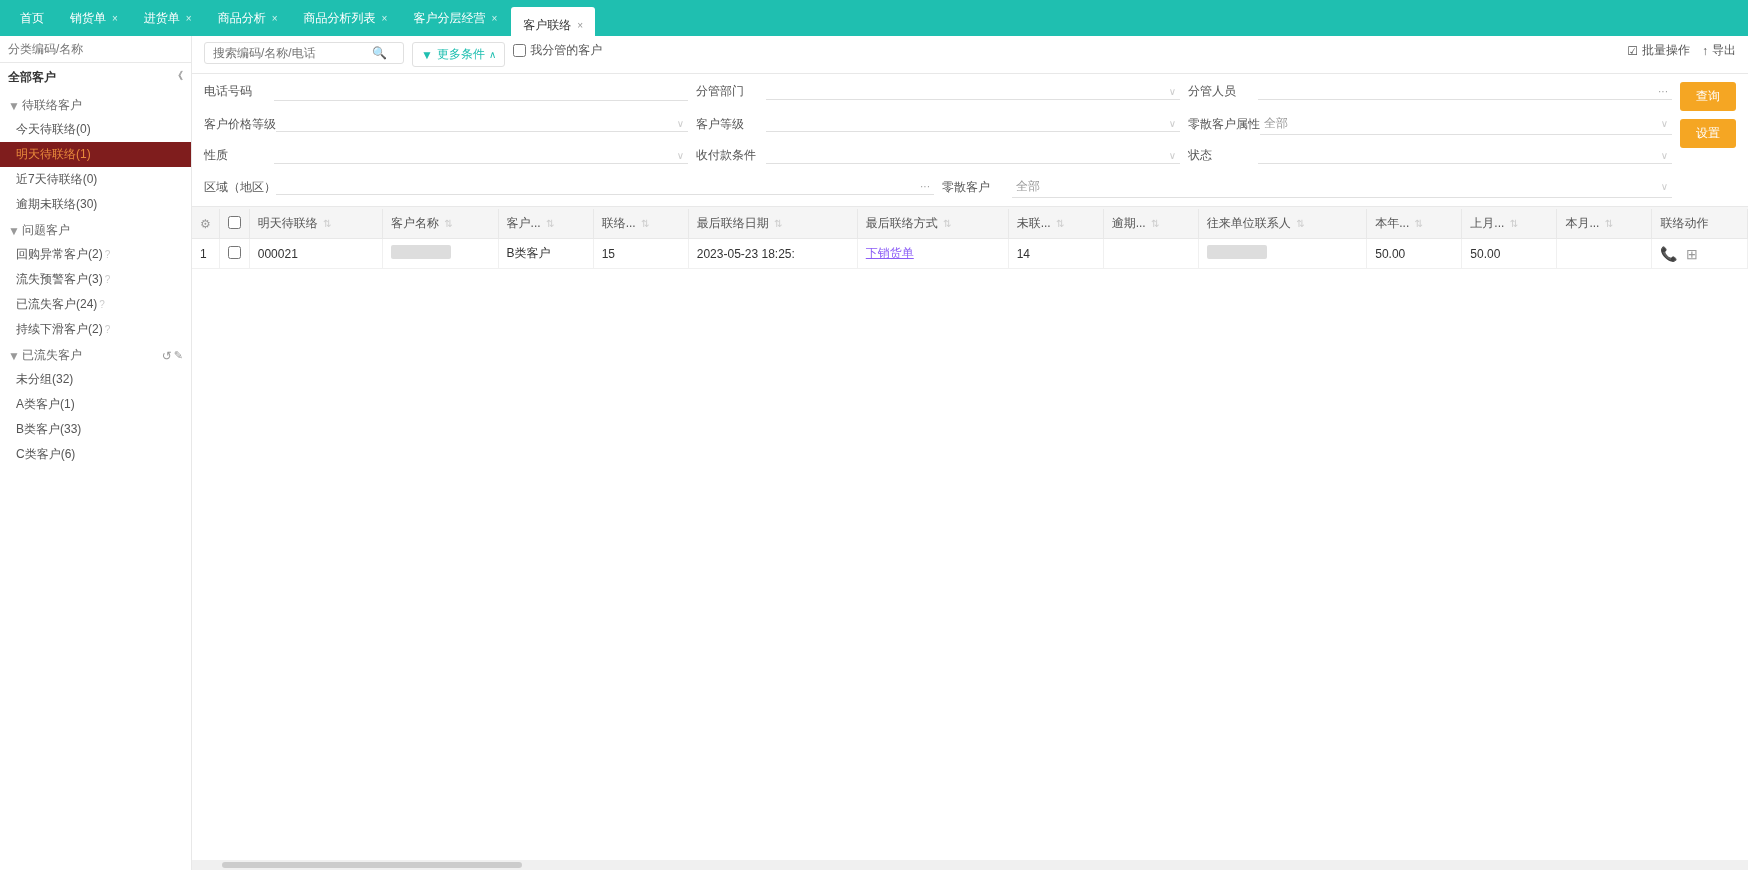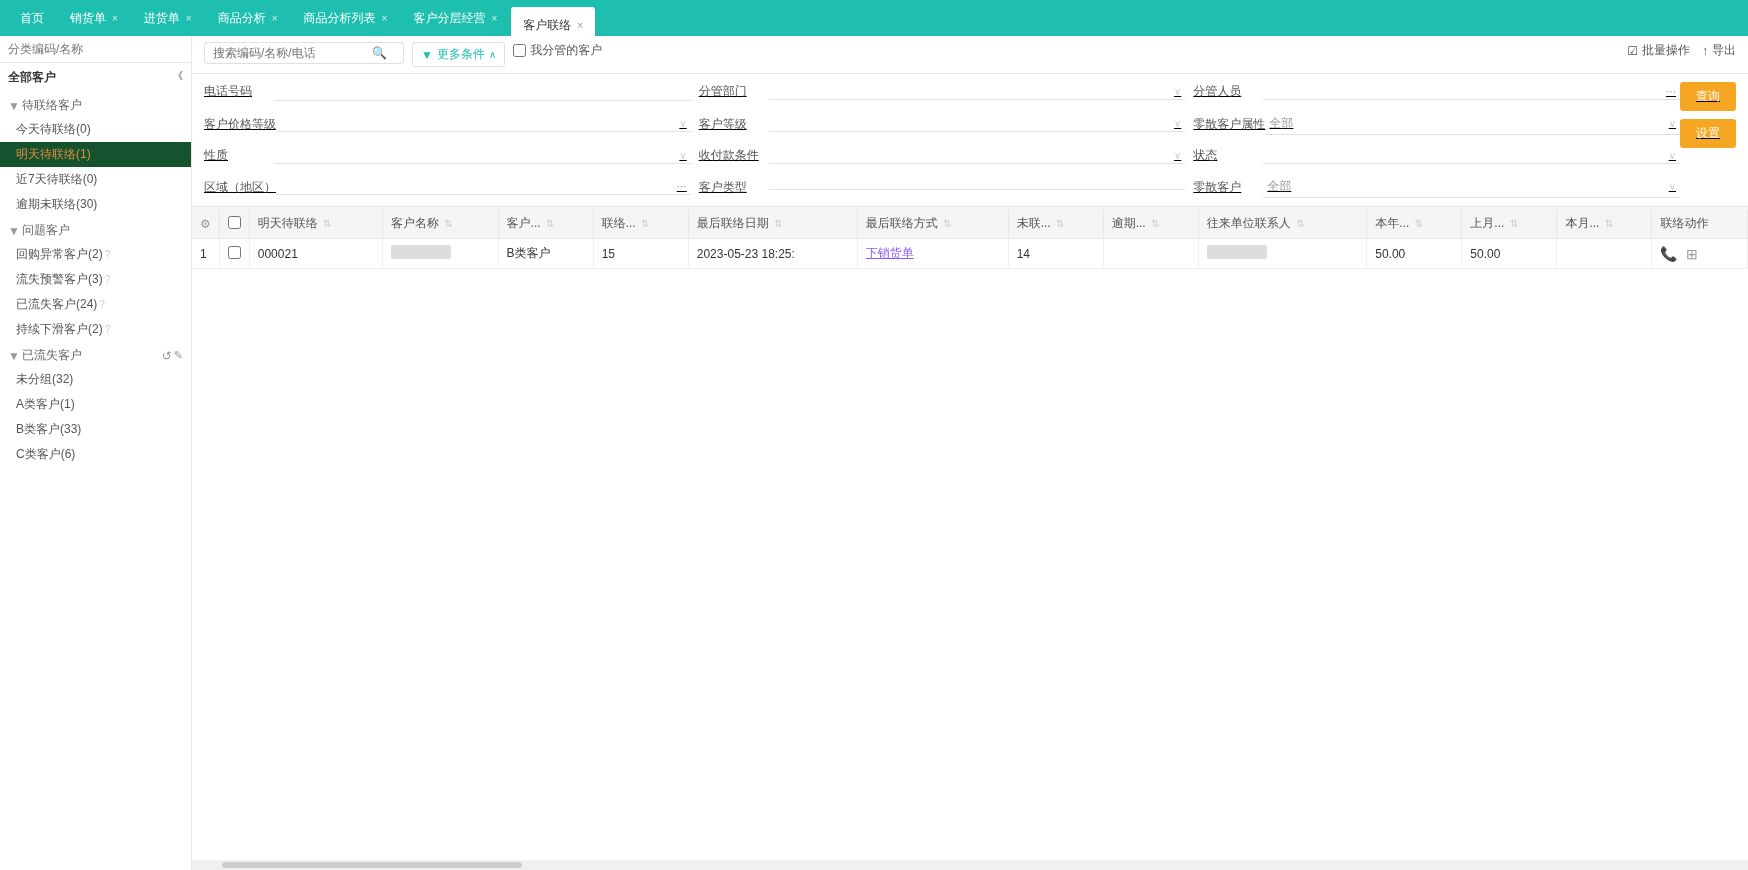--- a/index.html
+++ b/index.html
@@ -81,21 +81,21 @@
 
     .sidebar-item {
       padding: 4px 8px 4px 16px;
       cursor: pointer;
       color: #555;
       display: flex;
       align-items: center;
       gap: 2px;
       white-space: nowrap;
     }
-    .sidebar-item.active { background: #14532d; color: #e88a3c; }
+    .sidebar-item.active { background: #7f1d1d; color: #e88a3c; }
     .sidebar-item .help-icon { color: #ccc; font-size: 10px; }
 
     
     .content-area {
       flex: 1;
       display: flex;
       flex-direction: column;
       overflow: hidden;
     }
 
@@ -469,21 +469,21 @@
           <span>批量操作</span>
         </div>
         <div class="export-btn">
           <span>↑</span>
           <span>导出</span>
         </div>
       </div>
     </div>
 
     <div class="filter-panel">
-      <div style="display:flex; text-decoration:underline;">
+      <div style="display:flex; gap:8px;">
 
         <div style="flex:1; display:flex; flex-direction:column; gap:6px;">
 
           <div class="filter-row">
             <div class="filter-field">
               <span class="filter-label">电话号码</span>
               <input class="filter-input" value="" style="">
             </div>
             <div class="filter-field">
               <span class="filter-label">分管部门</span>
@@ -548,26 +548,20 @@
               </div>
             </div>
           </div>
 
           <div class="filter-row">
             <div class="filter-field">
               <span class="filter-label">区域（地区）</span>
               <div class="filter-select">
                 <span></span>
                 <span class="filter-more">···</span>
-              </div>
-            </div>
-            <div class="filter-field">
-              <span class="filter-label">客户类型</span>
-              <div class="filter-select">
-                <span></span>
               </div>
             </div>
             <div class="filter-field">
               <span class="filter-label">零散客户</span>
               <div class="filter-select">
                 <span>全部</span>
                 <span class="arrow">∨</span>
               </div>
             </div>
           </div>

